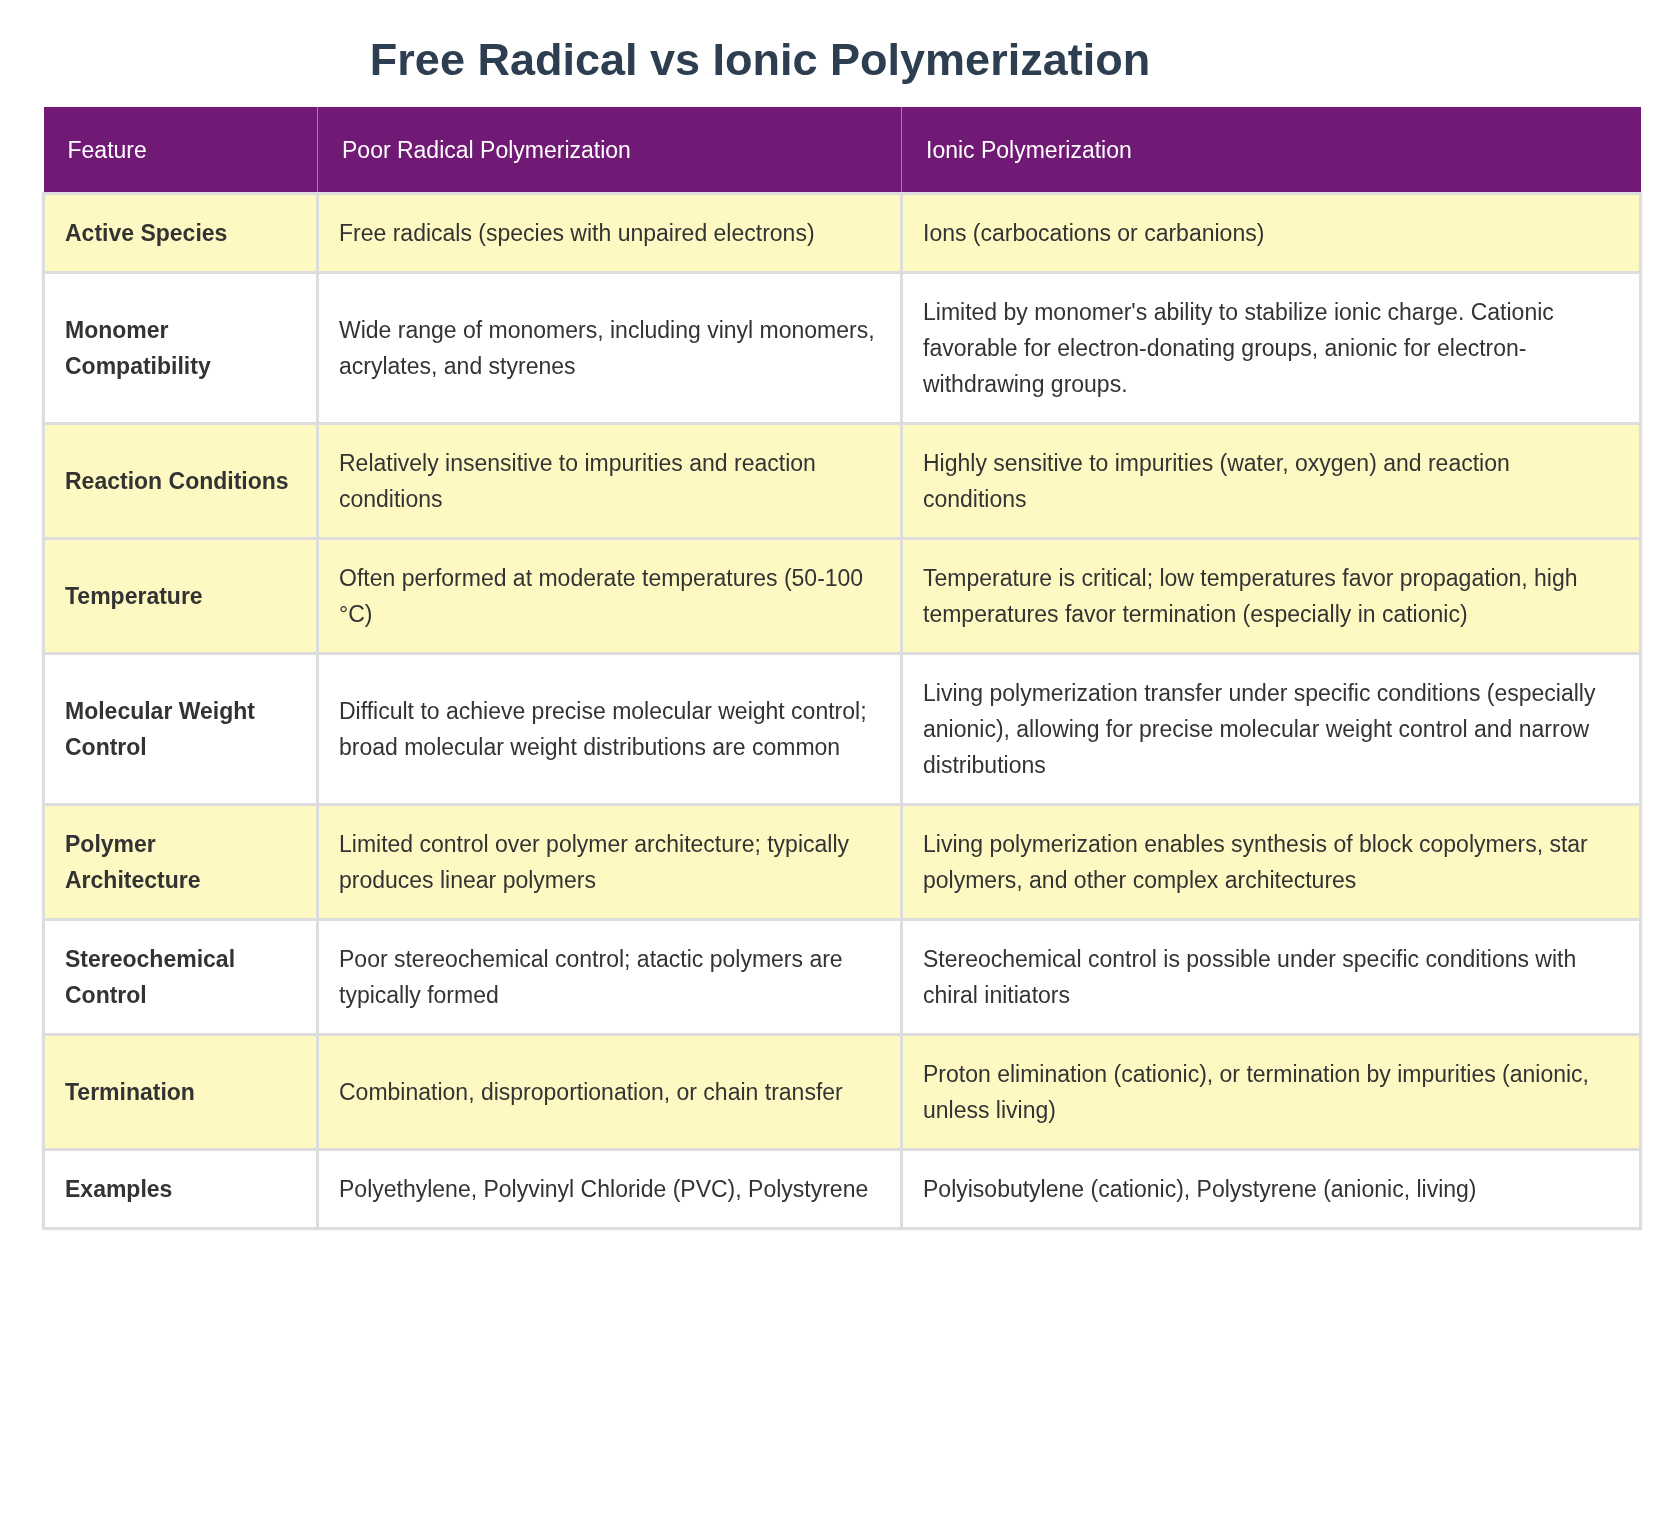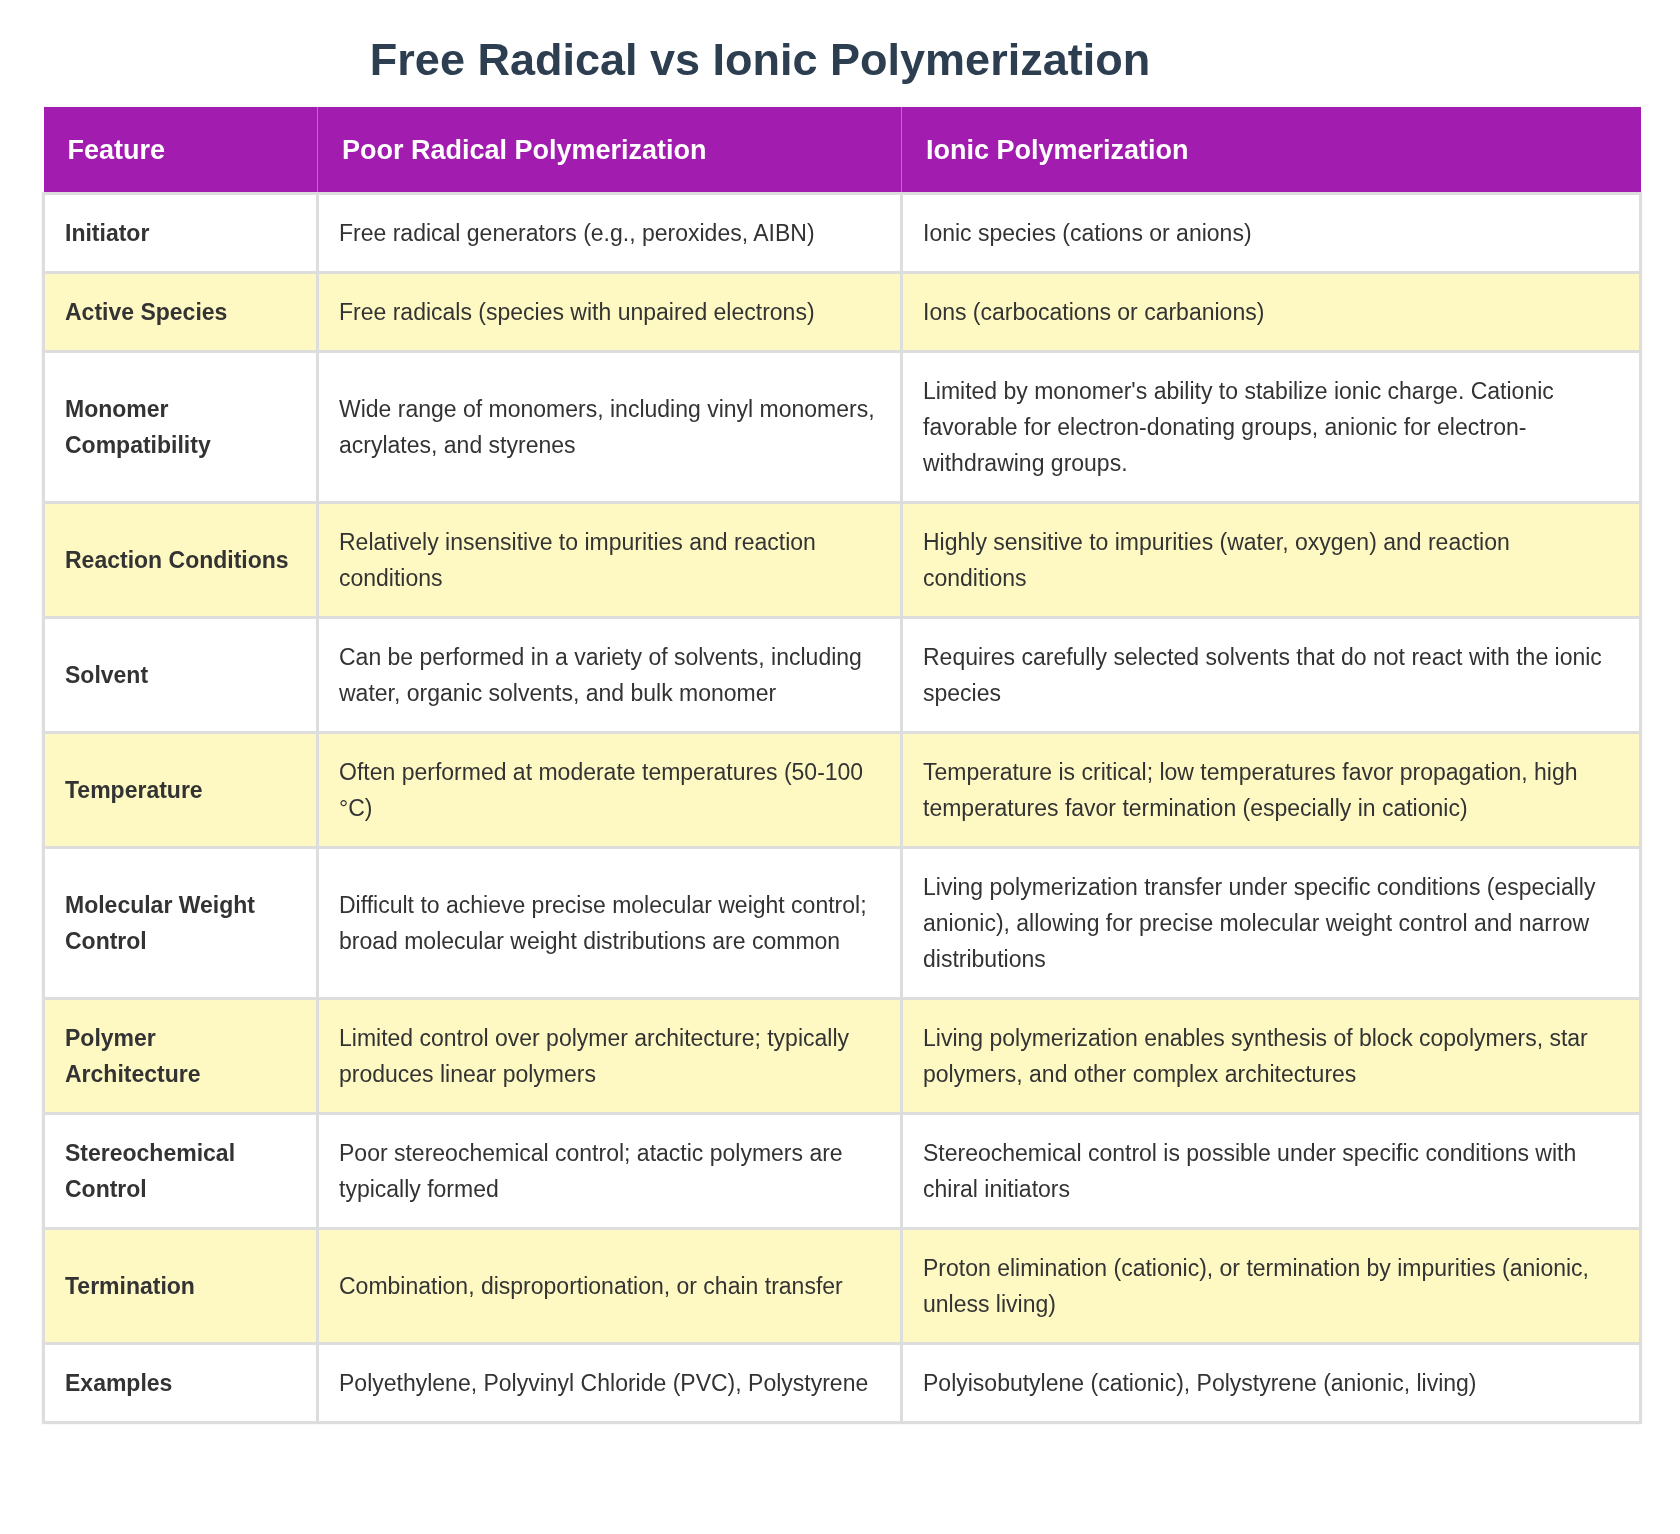--- a/index.html
+++ b/index.html
@@ -2,21 +2,21 @@
 <html><head>
 <meta charset="utf-8">
 <style>
   html, body { margin: 0; padding: 0; background: #ffffff; }
   body { width: 1680px; height: 1534px; font-family: "Liberation Sans", sans-serif; color: #333333; position: relative; overflow: hidden; }
   .title { position: absolute; left: 0; top: 28px; width: 1520px; text-align: center; font-size: 45px; font-weight: bold; color: #2c3e50; line-height: 64px; margin: 0; }
   table.cmp { position: absolute; left: 42px; top: 107px; width: 1597px; border-collapse: collapse; table-layout: fixed; font-size: 23px; line-height: 36px; box-shadow: 0 0 2px rgba(0,0,0,0.08); }
   table.cmp col.c1 { width: 274px; }
   table.cmp col.c2 { width: 584px; }
   table.cmp col.c3 { width: 739px; }
-  table.cmp th { background: #a21caf; color: #ffffff; font-weight: bold; text-align: left; height: 85px; padding: 0 24px; font-size: 27px; border-right: 1px solid #4ea3dd; }
+  table.cmp th { background: #701a75; color: #ffffff; font-weight: normal; text-align: left; height: 85px; padding: 0 24px; font-size: 23px; border-right: 1px solid #4ea3dd; }
   table.cmp th:last-child { border-right: none; }
   table.cmp td { padding: 20px 20px; vertical-align: middle; border: 3px solid #dddddd; color: #333333; }
   table.cmp td.feat { font-weight: bold; padding-left: 20px; }
   table.cmp tr.even td { background: #fef9c3; }
   table.cmp tr.odd td { background: #ffffff; }
 </style>
 </head>
 <body>
 
 <h1 class="title">Free Radical vs Ionic Polymerization</h1>
@@ -28,44 +28,34 @@
       <col class="c3">
     </colgroup>
   <thead>
     <tr>
       <th>Feature</th>
       <th>Poor Radical Polymerization</th>
       <th>Ionic Polymerization</th>
     </tr>
   </thead>
   <tbody>
-    <tr class="odd">
-      <td class="feat">Initiator</td>
-      <td>Free radical generators (e.g., peroxides, AIBN)</td>
-      <td>Ionic species (cations or anions)</td>
-    </tr>
     <tr class="even">
       <td class="feat">Active Species</td>
       <td>Free radicals (species with unpaired electrons)</td>
       <td>Ions (carbocations or carbanions)</td>
     </tr>
     <tr class="odd">
       <td class="feat">Monomer Compatibility</td>
       <td>Wide range of monomers, including vinyl monomers, acrylates, and styrenes</td>
       <td>Limited by monomer's ability to stabilize ionic charge. Cationic favorable for electron-donating groups, anionic for electron-withdrawing groups.</td>
     </tr>
     <tr class="even">
       <td class="feat">Reaction Conditions</td>
       <td>Relatively insensitive to impurities and reaction conditions</td>
       <td>Highly sensitive to impurities (water, oxygen) and reaction conditions</td>
-    </tr>
-    <tr class="odd">
-      <td class="feat">Solvent</td>
-      <td>Can be performed in a variety of solvents, including water, organic solvents, and bulk monomer</td>
-      <td>Requires carefully selected solvents that do not react with the ionic species</td>
     </tr>
     <tr class="even">
       <td class="feat">Temperature</td>
       <td>Often performed at moderate temperatures (50-100 °C)</td>
       <td>Temperature is critical; low temperatures favor propagation, high temperatures favor termination (especially in cationic)</td>
     </tr>
     <tr class="odd">
       <td class="feat">Molecular Weight Control</td>
       <td>Difficult to achieve precise molecular weight control; broad molecular weight distributions are common</td>
       <td>Living polymerization transfer under specific conditions (especially anionic), allowing for precise molecular weight control and narrow distributions</td>

